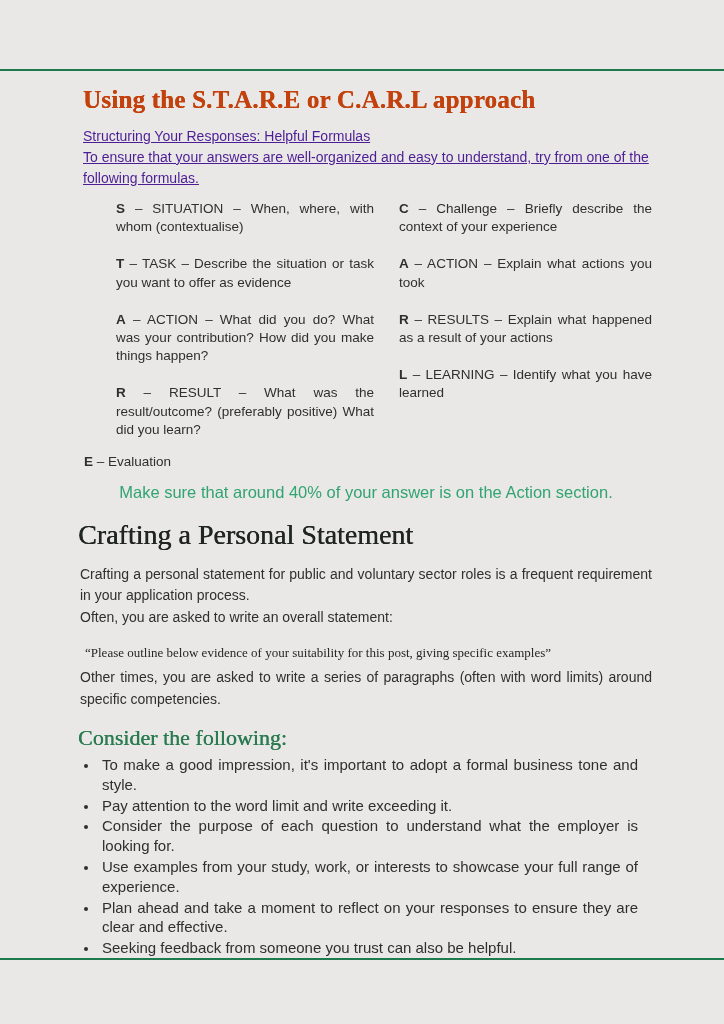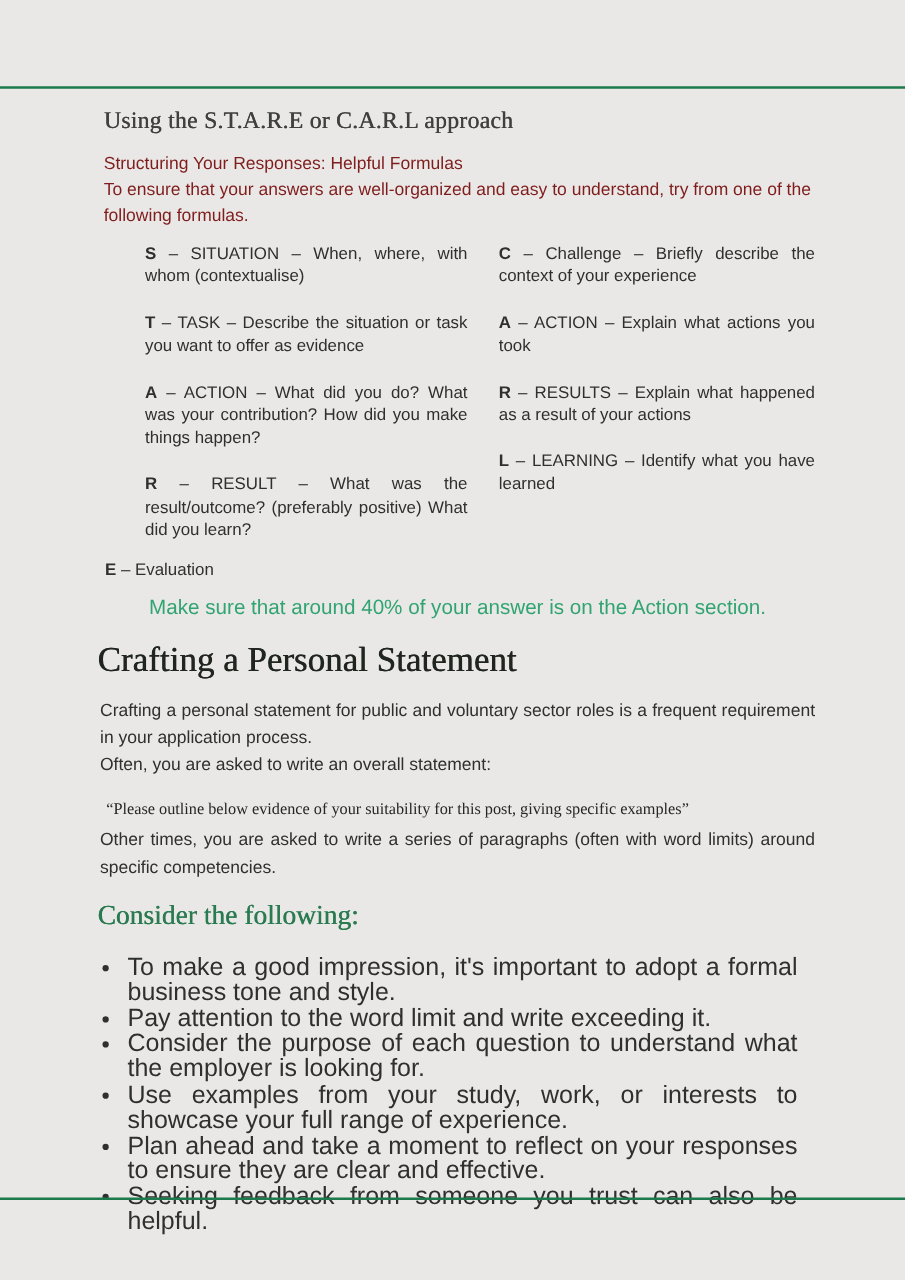--- a/index.html
+++ b/index.html
@@ -14,26 +14,26 @@
 
   .rule { position: absolute; left: 0; right: 0; height: 2px; background: #1c7a4c; }
   .rule-top { top: 69px; }
   .rule-bottom { top: 958px; }
 
   .content { position: absolute; left: 80px; width: 572px; top: 71px; }
 
   .doc-title {
     margin: 15px 0 0 3px;
     font-family: "Liberation Serif", serif;
-    font-size: 19px; font-weight: normal;
-    color: #404040;
+    font-size: 25px; font-weight: bold;
+    color: #c2410c;
     text-shadow: 0.3px 0 0 currentColor;
     letter-spacing: 0.2px;
   }
-  .green-sub { margin: 12px 0 0 3px; font-size: 14px; line-height: 21px; color: #7f1d1d; }
+  .green-sub { margin: 12px 0 0 3px; font-size: 14px; line-height: 21px; color: #4c1d95; text-decoration: underline; }
   .green-sub.intro { margin-top: 0; }
 
   .columns { display: flex; justify-content: space-between; margin-top: 11px; }
   .col { font-size: 13.5px; line-height: 18.2px; text-align: justify; }
   .col-left  { width: 258px; margin-left: 36px; }
   .col-right { width: 253px; }
   .col p { margin: 0 0 19px 0; }
   .col p:last-child { margin-bottom: 0; }
   .lead-letter { font-weight: bold; }
 
@@ -68,23 +68,23 @@
 
   .consider-title {
     margin: 15px 0 0 -2px;
     font-family: "Liberation Serif", serif;
     font-size: 22px; font-weight: normal;
     color: #2b7b51;
     text-shadow: 0.3px 0 0 currentColor;
   }
 
   .bullet-list {
-    margin: 20px 0 0 0;
+    margin: 4px 0 0 0;
     padding: 0 14px 0 19px;
-    font-size: 20px; line-height: 19.8px;
+    font-size: 15px; line-height: 19.8px;
     text-align: justify;
   }
   .bullet-list li { margin: 0 0 1px 0; padding-left: 3px; }
   .bullet-list li::marker { font-size: 0.85em; }
 </style>
 </head>
 <body>
 
 <div class="page">
   <div class="rule rule-top"></div>

